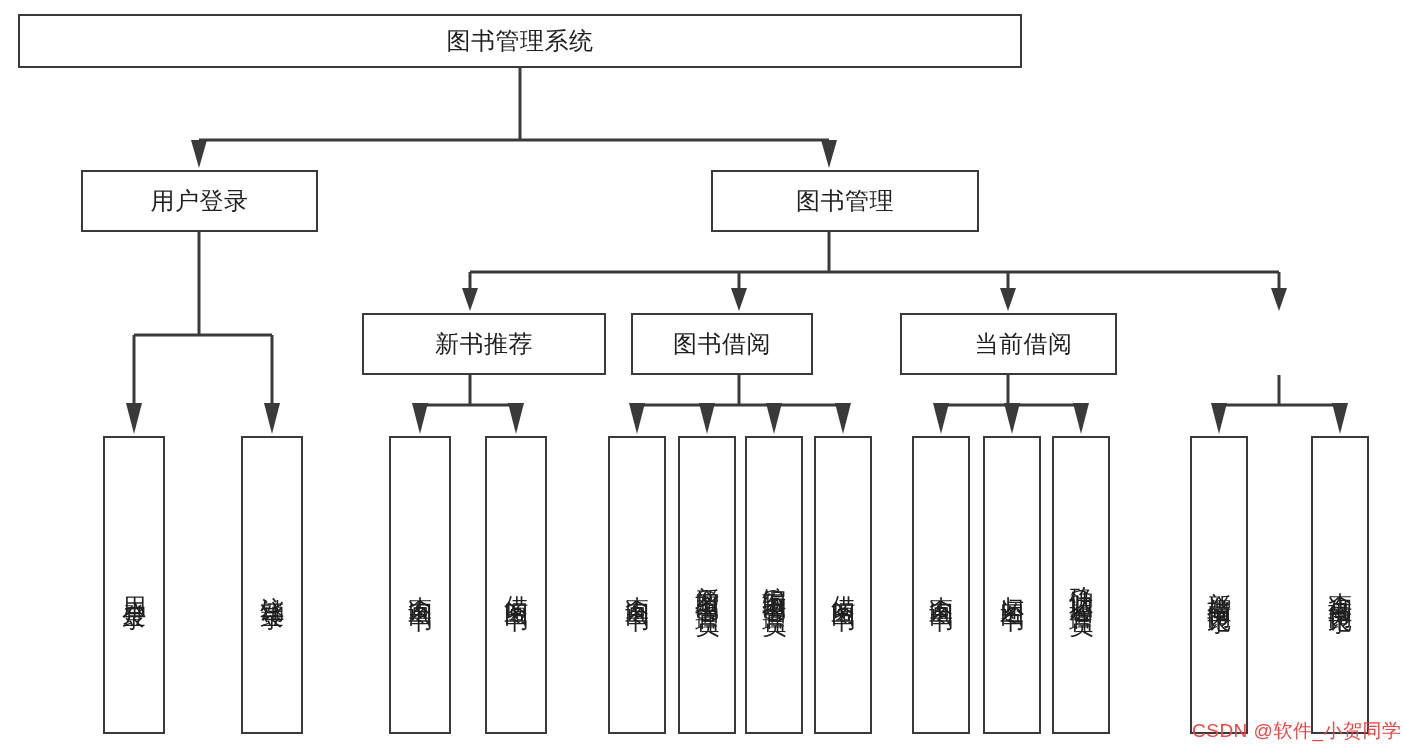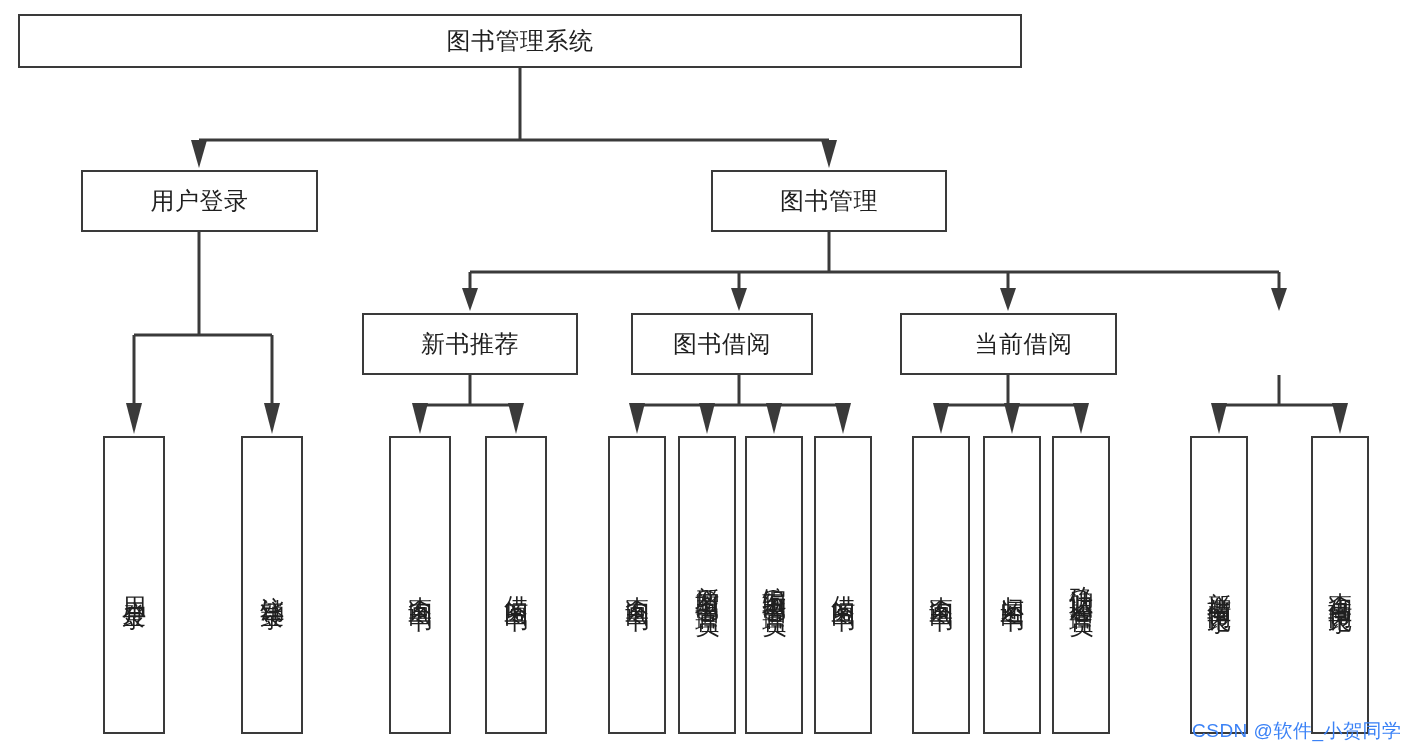--- a/index.html
+++ b/index.html
@@ -48,21 +48,21 @@
   .v-node .node-label {
     font-size: 24px;
     writing-mode: vertical-rl;
     text-orientation: upright;
     letter-spacing: 4px;
     white-space: nowrap;
   }
   .watermark {
     position: absolute;
     font-size: 19px;
-    color: #3b82f6;
+    color: #ef4444;
     white-space: nowrap;
     letter-spacing: 0.5px;
   }
 </style>
 </head>
 <body>
 
 <div id="canvas">
 
   <svg class="wires" viewBox="0 0 1405 747" xmlns="http://www.w3.org/2000/svg">
@@ -143,25 +143,25 @@
     </g>
   </svg>
 
   <div class="node h-node" style="left:18px; top:14px; width:1004px; height:54px;">
     <span class="node-label">图书管理系统</span>
   </div>
 
   <div class="node h-node" style="left:81px; top:170px; width:237px; height:62px;">
     <span class="node-label">用户登录</span>
   </div>
-  <div class="node h-node" style="left:711px; top:170px; width:236px; height:62px;">
+  <div class="node h-node" style="left:711px; top:170px; width:268px; height:62px;">
     <span class="node-label">图书管理</span>
   </div>
 
-  <div class="node h-node" style="left:362px; top:313px; width:216px; height:62px;">
+  <div class="node h-node" style="left:362px; top:313px; width:244px; height:62px;">
     <span class="node-label">新书推荐</span>
   </div>
   <div class="node h-node" style="left:631px; top:313px; width:182px; height:62px;font-family:Liberation Serif, serif;">
     <span class="node-label">图书借阅</span>
   </div>
   <div class="node h-node" style="left:900px; top:313px; width:217px; height:62px;padding-left:30px;">
     <span class="node-label">当前借阅</span>
   </div>
 
   <div class="node v-node" style="left:103px; top:436px; width:62px; height:298px;">

